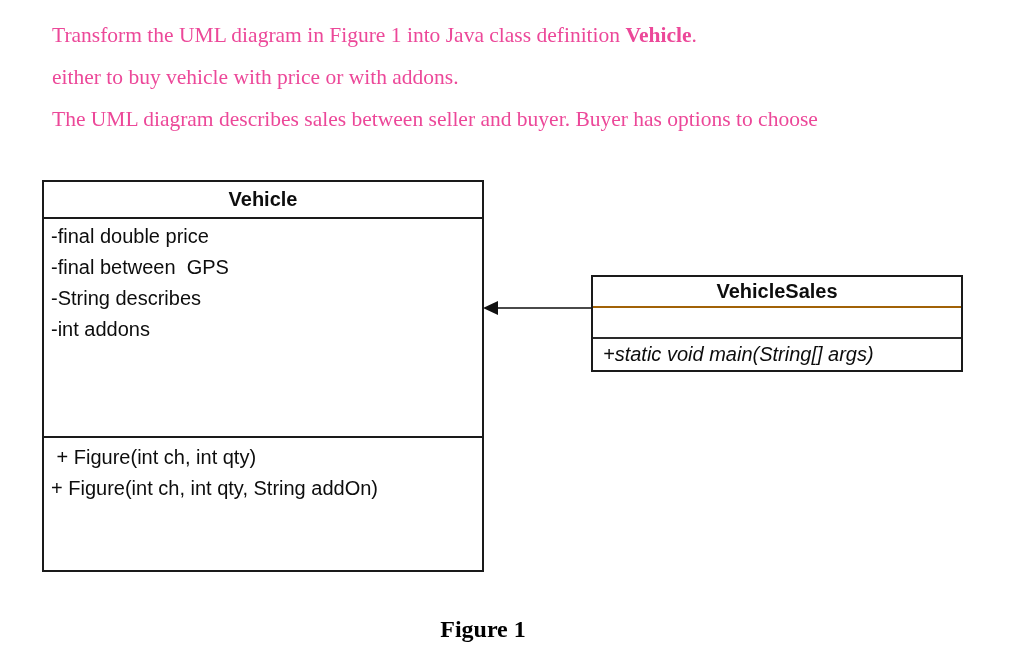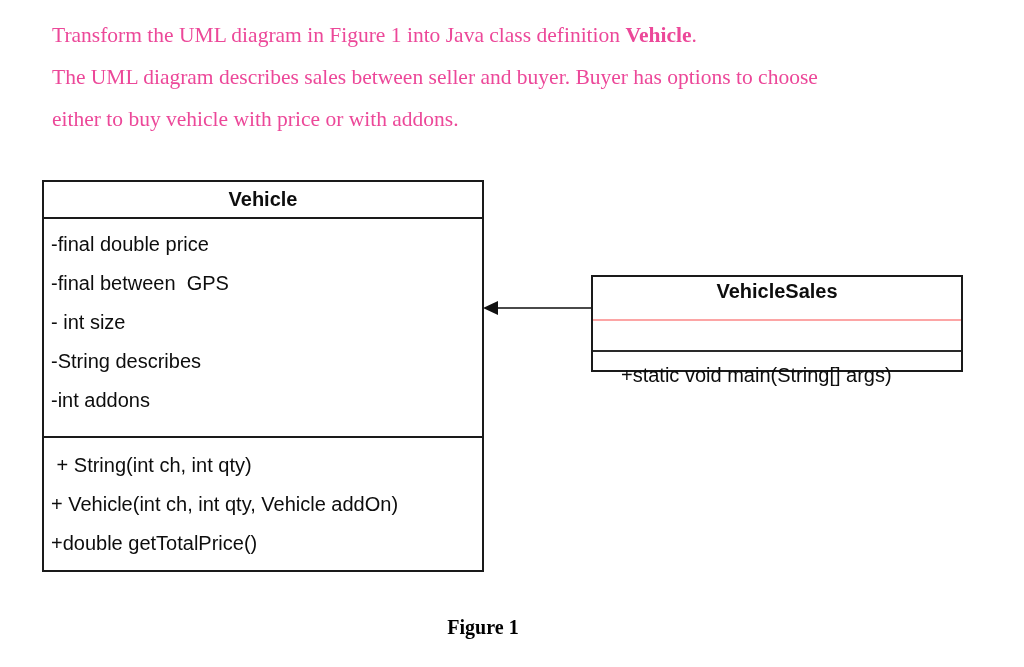--- a/index.html
+++ b/index.html
@@ -50,21 +50,20 @@
     text-align: center;
     font-weight: bold;
   }
   .uml-section {
     box-sizing: border-box;
   }
   .uml-row {
     white-space: pre;
     line-height: 31px;
     padding-left: 7px;
-    margin-top: 8px;
   }
 
   #vehicle-box {
     left: 42px;
     top: 180px;
     width: 442px;
     height: 392px;
   }
   #vehicle-box .uml-title {
     height: 37px;
@@ -80,33 +79,34 @@
     padding-top: 4px;
   }
 
   #vehiclesales-box {
     left: 591px;
     top: 275px;
     width: 372px;
     height: 97px;
   }
   #vehiclesales-box .uml-title {
-    height: 44px;
+    height: 31px;
     line-height: 29px;
-    border-bottom: 2px solid #fca5a5;
+    border-bottom: 2px solid #a16207;
   }
   #vehiclesales-box .attrs {
     height: 31px;
     border-bottom: 2px solid #2a2a2a;
   }
   #vehiclesales-box .methods {
     height: 31px;
   }
   #vehiclesales-box .uml-row {
-    padding-left: 28px;
+    padding-left: 10px;
+    font-style: italic;
   }
 
   
   .assoc-line {
     position: absolute;
     left: 497px;
     top: 307px;
     width: 94px;
     height: 2px;
     background: #4a4a4a;
@@ -123,49 +123,47 @@
   }
 
   
   .figure-caption {
     position: absolute;
     left: 383px;
     top: 616px;
     width: 200px;
     text-align: center;
     font-family: "Liberation Serif", serif;
-    font-size: 20px;
+    font-size: 24px;
     font-weight: bold;
     color: #000000;
   }
 </style>
 </head>
 <body>
 
 <div class="page">
 
   <div class="instructions">
     <div class="para-line"><span>Transform the UML diagram in Figure 1 into Java class definition </span><span class="bold">Vehicle</span><span>.</span></div>
+    <div class="para-line">either to buy vehicle with price or with addons.</div>
     <div class="para-line">The UML diagram describes sales between seller and buyer. Buyer has options to choose</div>
-    <div class="para-line">either to buy vehicle with price or with addons.</div>
   </div>
 
   <div class="uml-box" id="vehicle-box">
     <div class="uml-title">Vehicle</div>
     <div class="uml-section attrs">
       <div class="uml-row">-final double price</div>
       <div class="uml-row">-final between  GPS</div>
-      <div class="uml-row">- int size</div>
       <div class="uml-row">-String describes</div>
       <div class="uml-row">-int addons</div>
     </div>
     <div class="uml-section methods">
-      <div class="uml-row"> + String(int ch, int qty)</div>
-      <div class="uml-row">+ Vehicle(int ch, int qty, Vehicle addOn)</div>
-      <div class="uml-row">+double getTotalPrice()</div>
+      <div class="uml-row"> + Figure(int ch, int qty)</div>
+      <div class="uml-row">+ Figure(int ch, int qty, String addOn)</div>
     </div>
   </div>
 
   <div class="assoc-line"></div>
   <div class="assoc-arrowhead"></div>
 
   <div class="uml-box" id="vehiclesales-box">
     <div class="uml-title">VehicleSales</div>
     <div class="uml-section attrs"></div>
     <div class="uml-section methods">

